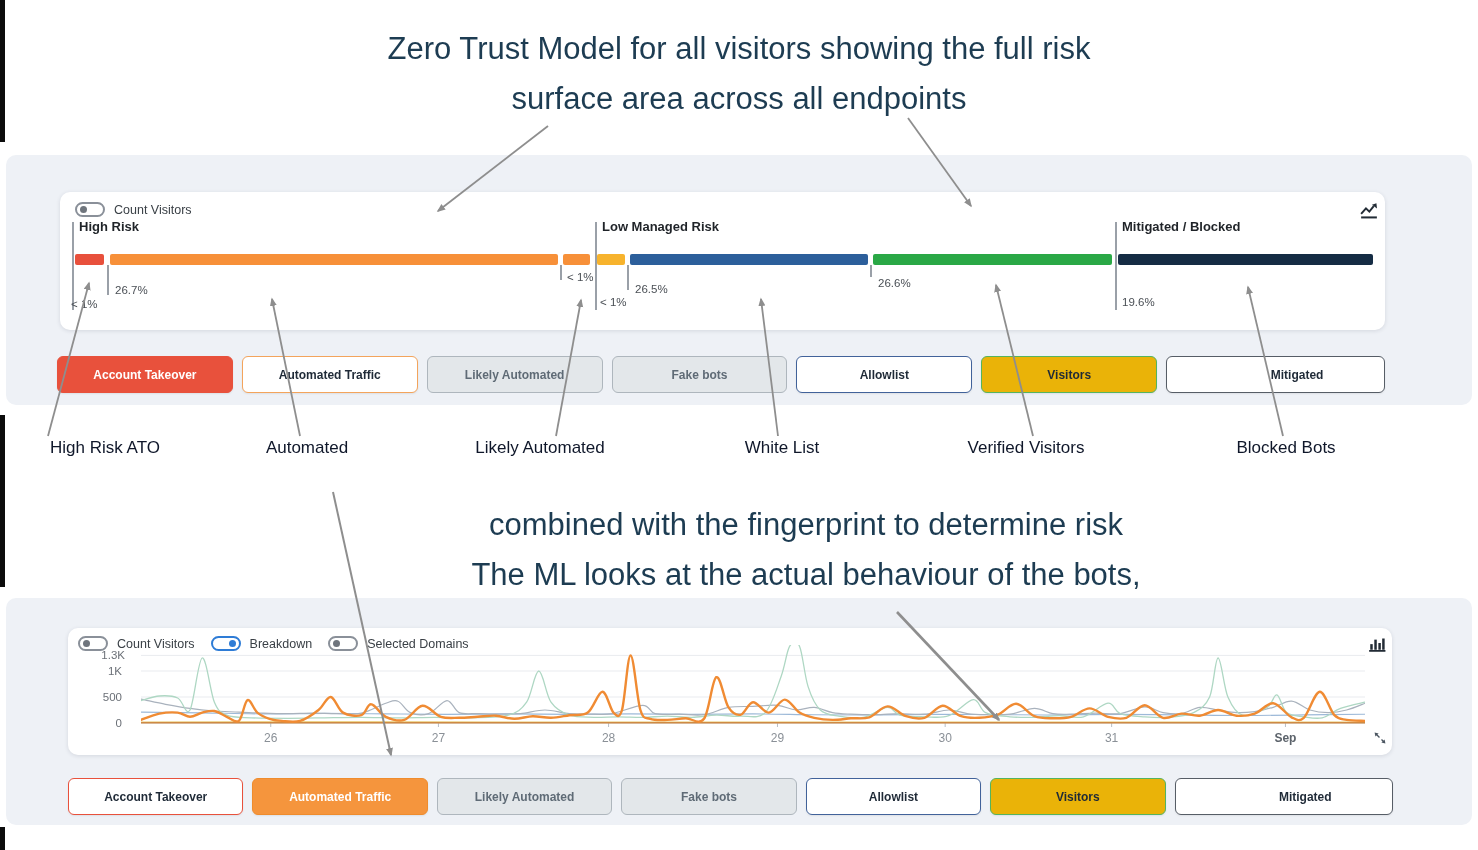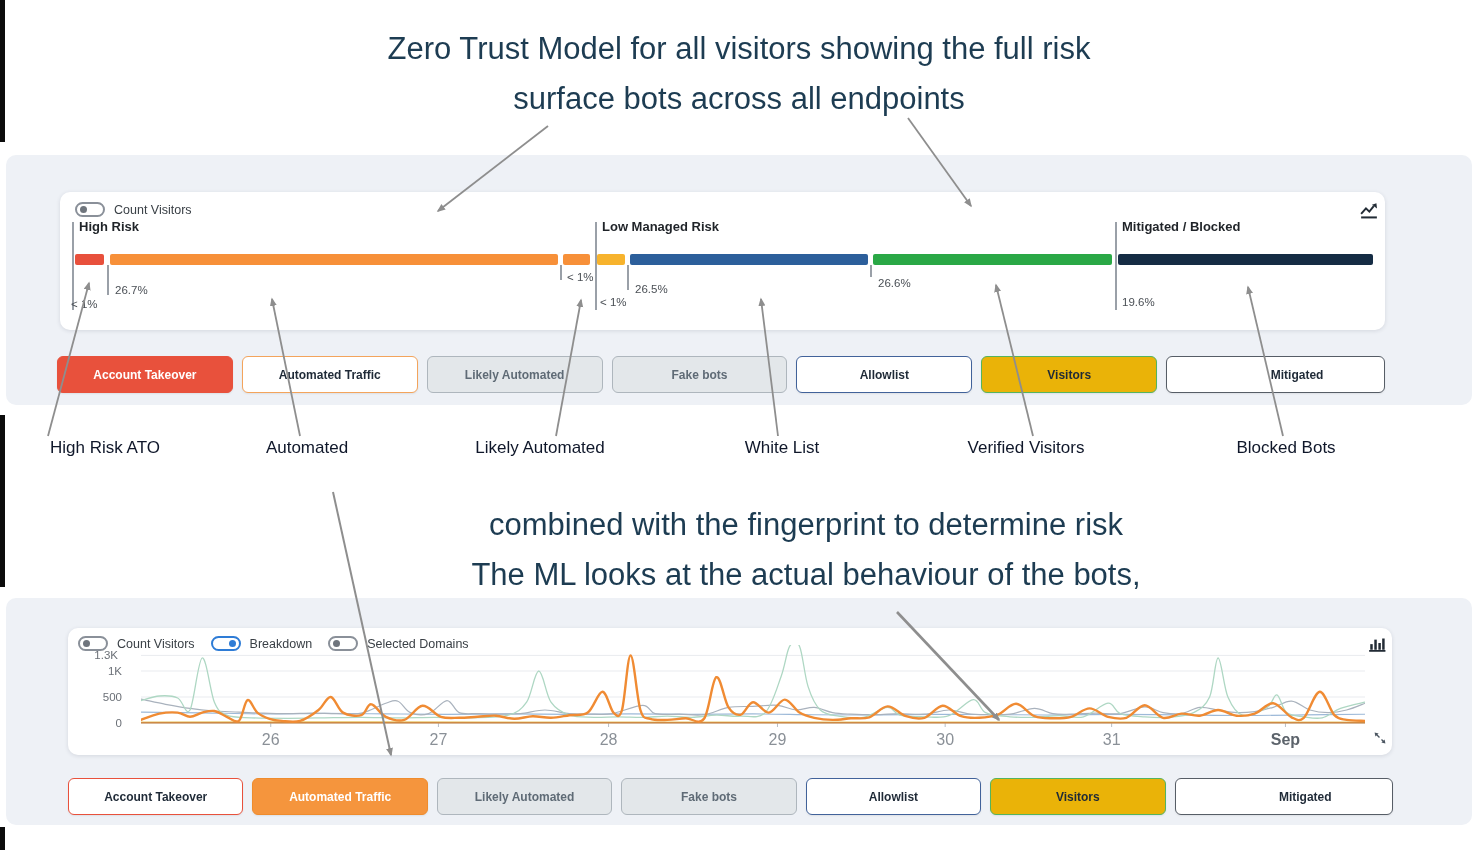--- a/index.html
+++ b/index.html
@@ -37,36 +37,36 @@
   .outline-orange{background:#fff;border-color:#f3a45c;}
   .gray{background:#e3e7ea;border-color:#aeb6bd;color:#5f6b76;box-shadow:none;}
   .outline-blue{background:#fff;border-color:#41629a;}
   .outline-green{background:#eab308;border-color:#55b45e;}
   .outline-dark{background:#fff;border-color:#565d66;padding-left:43px;}
   .outline-red{background:#fff;border-color:#e8513c;}
   .solid-orange{background:#f5953d;border-color:#ef8c2d;color:#fff;}
 
   
   .ylab{position:absolute;width:40px;text-align:right;font-size:11.5px;color:#6b7077;transform:translateY(-50%);}
-  .xlab{position:absolute;transform:translateX(-50%);font-size:16px;color:#8a9097;}
+  .xlab{position:absolute;transform:translateX(-50%);font-size:12px;color:#8a9097;}
   .xlab.em{color:#5c636b;font-weight:700;}
   .icon-btn{position:absolute;width:18px;height:18px;cursor:pointer;}
 </style>
 </head>
 <body>
 
 <div class="canvas">
 
   <div class="edge" style="top:0;height:142px;"></div>
   <div class="edge" style="top:415px;height:172px;"></div>
   <div class="edge" style="top:827px;height:23px;"></div>
 
   <div class="heading" style="top:24px;left:0;width:1478px;">
     <div>Zero Trust Model for all visitors showing the full risk</div>
-    <div>surface bots across all endpoints</div>
+    <div>surface area across all endpoints</div>
   </div>
   <div class="heading" style="top:500px;left:136px;width:1340px;">
     <div>combined with the fingerprint to determine risk</div>
     <div>The ML looks at the actual behaviour of the bots,</div>
   </div>
 
   <div class="band" style="top:155px;height:250px;"></div>
   <div class="band" style="top:598px;height:227px;"></div>
 
   <div class="card" style="left:60px;top:192px;width:1325px;height:138px;" id="risk-card">
@@ -152,21 +152,21 @@
         </div>
       </div>
     <svg class="icon-btn" style="left:1300px;top:6px;" viewBox="0 0 16 16">
       <rect x="2" y="9" width="2.2" height="5" fill="#222b35"></rect>
       <rect x="5.6" y="5" width="2.2" height="9" fill="#222b35"></rect>
       <rect x="9.2" y="8" width="2.2" height="6" fill="#222b35"></rect>
       <rect x="12.6" y="4" width="2.2" height="10" fill="#222b35"></rect>
       <line x1="1" y1="15" x2="15.5" y2="15" stroke="#222b35" stroke-width="1.6"></line>
     </svg>
     <div id="y-labels">
-        <div class="ylab" style="left: 10px; top: 27.4px;">1.3K</div>
+        <div class="ylab" style="left: 17px; top: 27.4px;">1.3K</div>
         <div class="ylab" style="left: 14px; top: 43px;">1K</div>
         <div class="ylab" style="left: 14px; top: 69px;">500</div>
         <div class="ylab" style="left: 14px; top: 95px;">0</div>
       </div>
     <svg id="chart" style="position:absolute;left:73px;top:17px;" width="1224" height="86" viewBox="0 0 1224 86">
         <line x1="0" x2="1224" y1="10.400000000000006" y2="10.400000000000006" stroke="#e9ebef" stroke-width="1"></line>
         <line x1="0" x2="1224" y1="26" y2="26" stroke="#e9ebef" stroke-width="1"></line>
         <line x1="0" x2="1224" y1="52" y2="52" stroke="#e9ebef" stroke-width="1"></line>
         <line x1="0" x2="1224" y1="78" y2="78" stroke="#c7ccd2" stroke-width="1"></line>
         <line x1="129.744" x2="129.744" y1="78" y2="82" stroke="#b9bec5" stroke-width="1"></line>

